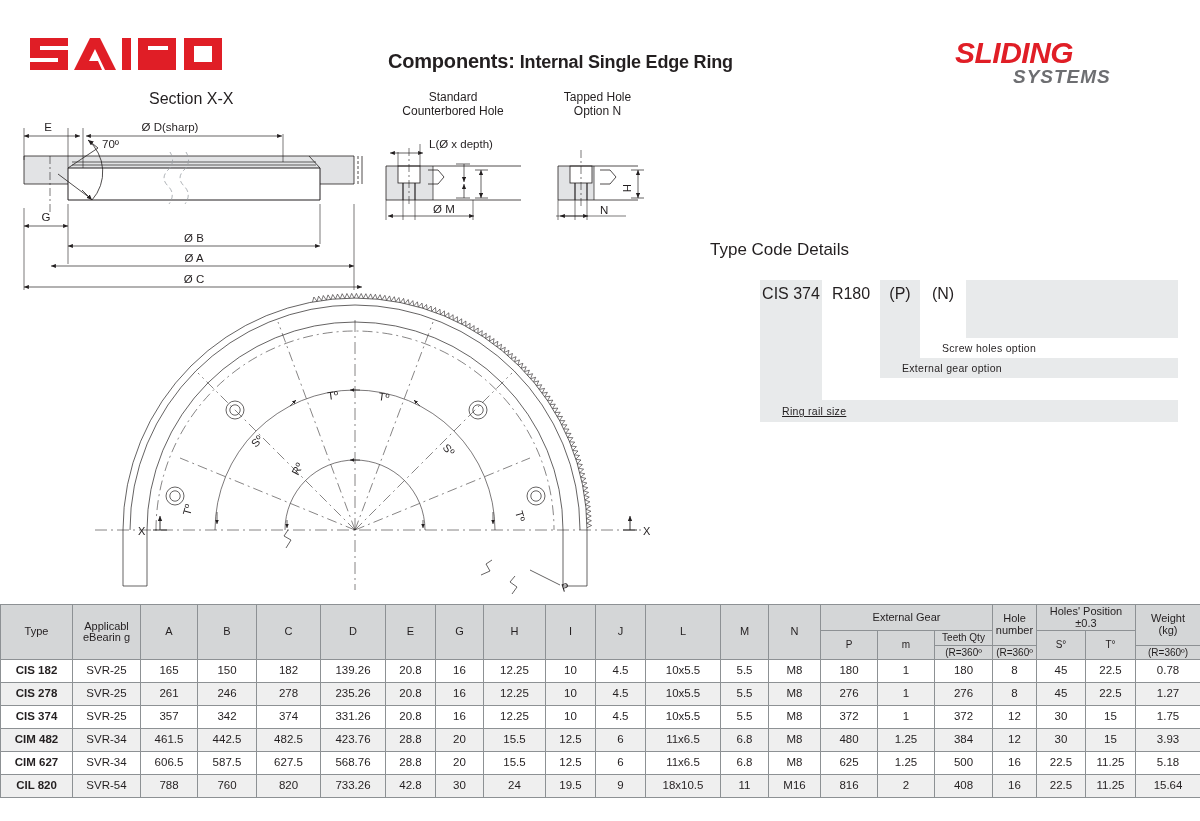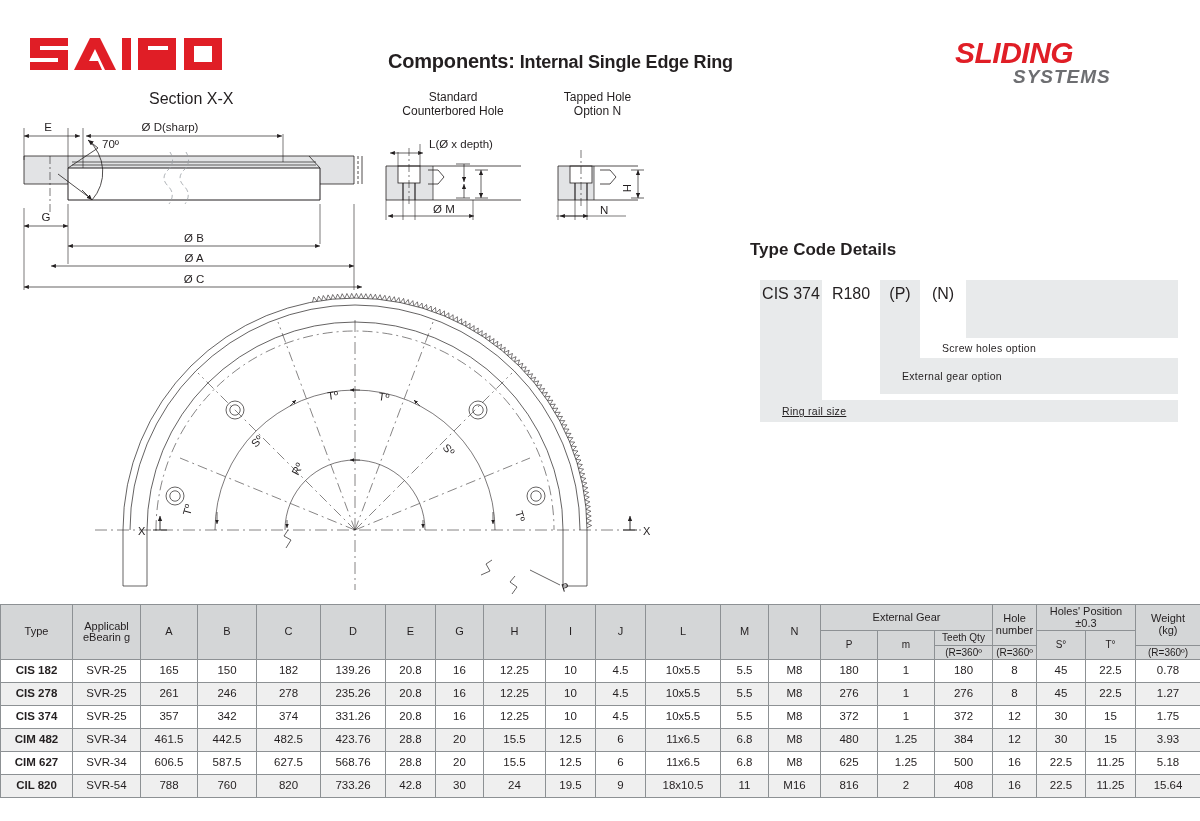--- a/index.html
+++ b/index.html
@@ -54,21 +54,21 @@
     font-size: 12px; text-align: center; width: 95px; line-height: 14px;
   }
   #hole-details-drawing { left: 378px; top: 120px; width: 290px; height: 115px; }
 
   
   #ring-drawing { left: 60px; top: 280px; width: 620px; height: 320px; }
 
   
   #type-code-title {
     left: 710px; top: 240px;
-    font-size: 17px; font-weight: bold; margin-left: 40px;
+    font-size: 17px; font-weight: normal;
   }
   #type-code-panel { left: 760px; top: 280px; width: 418px; height: 190px; }
   .tc-cell {
     position: absolute;
     font-size: 16px;
     display: flex; align-items: flex-start; justify-content: center;
     padding-top: 5px;
   }
   .tc-shade { background: #e8eaeb; }
   .tc-note {
@@ -469,21 +469,21 @@
 
 <div class="abs" id="type-code-panel">
 
   <div class="tc-cell tc-shade" style="left:0px;   top:0px;  width:62px;  height:120px;">CIS 374</div>
   <div class="tc-cell" style="left:62px;  top:0px;  width:58px;  height:98px;">R180</div>
   <div class="tc-cell tc-shade" style="left:120px; top:0px;  width:40px;  height:78px;">(P)</div>
   <div class="tc-cell" style="left:160px; top:0px;  width:46px;  height:58px;">(N)</div>
   <div class="tc-cell tc-shade" style="left:206px; top:0px;  width:212px; height:58px;"></div>
 
   <div class="tc-note" style="left:160px; top:58px;  width:258px; height:20px;">Screw holes option</div>
-  <div class="tc-note tc-shade" style="left:120px; top:78px;  width:298px; height:36px;">External gear option</div>
+  <div class="tc-note tc-shade" style="left:120px; top:78px;  width:298px; height:20px;">External gear option</div>
   <div class="tc-note tc-shade" style="left:0px;   top:120px; width:418px; height:22px;text-decoration:underline;">Ring rail size</div>
 </div>
 
 <div class="topline"></div>
 <div class="abs" id="spec-table-wrap">
   <table id="spec-table">
     <colgroup>
       <col style="width:72px">
         <col style="width:68px">
       <col style="width:57px">

